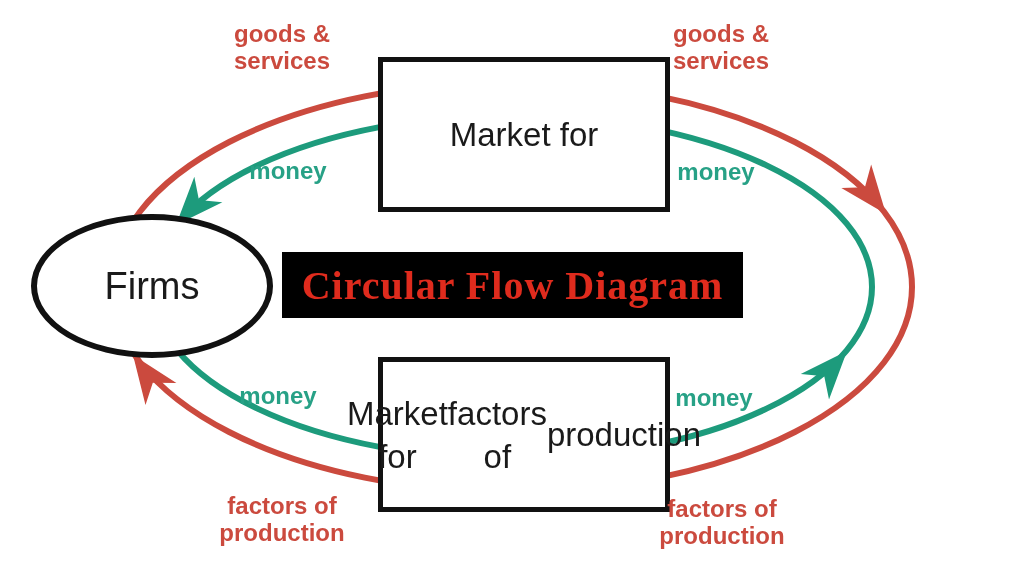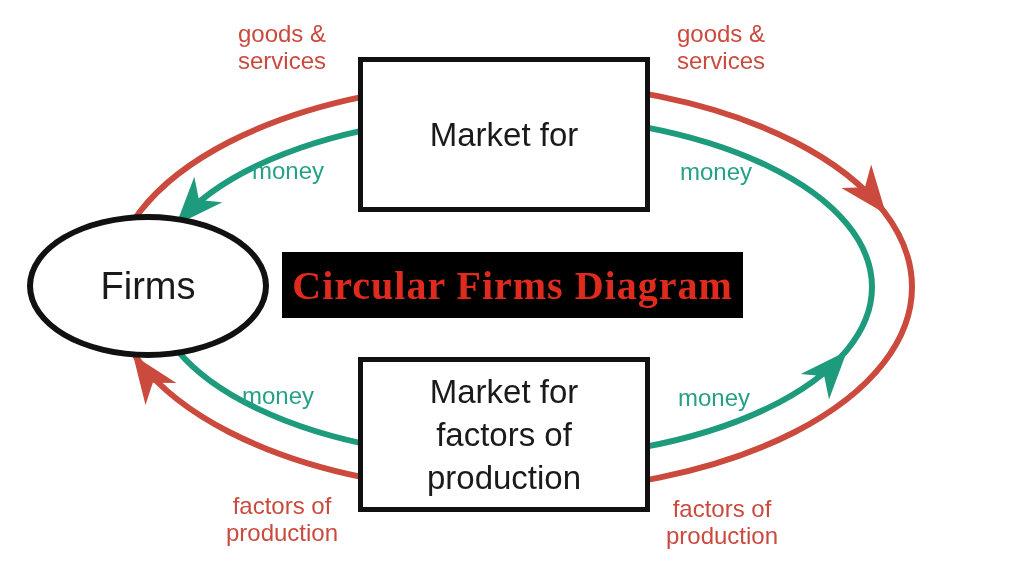--- a/index.html
+++ b/index.html
@@ -2,32 +2,32 @@
 <html lang="en"><head>
 <meta charset="utf-8">
 <style>
   html,body{margin:0;padding:0;}
   .stage{
     position:relative;width:1024px;height:576px;background:#ffffff;
     font-family:"Liberation Sans", sans-serif;overflow:hidden;
   }
   .flow-svg{position:absolute;left:0;top:0;z-index:0;}
   .node{position:absolute;z-index:1;background:#ffffff;box-sizing:border-box;
-    display:flex;flex-direction:column;align-items:center;justify-content:center;
-    color:#1a1a1a;}
+    display:flex;flex-direction:row;align-items:center;justify-content:center;
+    color:#1a1a1a;margin-left:20px;}
   .market-box{border:5px solid #111111;width:292px;}
   .market-box .market-line{display:block;font-size:33px;line-height:44px;text-align:center;}
   .oval{border:6px solid #111111;border-radius:50%;}
   .oval .oval-label{font-size:36px;}
   .title-banner{
     position:absolute;z-index:1;left:282px;top:252px;width:461px;height:66px;
     display:flex;align-items:center;justify-content:center;
     font-family:"Liberation Serif", serif;font-weight:bold;font-size:40px;letter-spacing:1px;
   }
-  .flow-label{position:absolute;z-index:2;text-align:center;font-weight:normal;
+  .flow-label{position:absolute;z-index:2;text-align:center;font-weight:bold;
     font-size:24px;line-height:27px;}
   .flow-label span{display:block;}
 </style>
 </head>
 <body>
 
 <div class="stage">
 
   <svg class="flow-svg" width="1024" height="576" viewBox="0 0 1024 576">
     <ellipse cx="512" cy="287" rx="400" ry="205" fill="none" stroke-width="6" stroke="#cb4a3e"></ellipse>
@@ -41,27 +41,27 @@
   <div class="node market-box" style="left:358px;top:57px;height:155px;">
     <span class="market-line">Market for</span>
   </div>
 
   <div class="node market-box" style="left:358px;top:357px;height:155px;">
     <span class="market-line" style="line-height:43px;">Market for</span>
     <span class="market-line" style="line-height:43px;">factors of</span>
     <span class="market-line" style="line-height:43px;">production</span>
   </div>
 
-  <div class="node oval" style="left:27px;top:214px;width:242px;height:144px;">
+  <div class="node oval" style="left:11px;top:214px;width:242px;height:144px;">
     <span class="oval-label" style="font-size:38px;">Firms</span>
   </div>
 
 
   <div class="title-banner" style="color: rgb(223, 43, 29); background-color: rgb(0, 0, 0);">
-    <span>Circular Firms Diagram</span>
+    <span>Circular Flow Diagram</span>
   </div>
 
   <div class="flow-label" style="left: 202px; top: 20px; width: 160px; color: rgb(203, 74, 62);">
     <span>goods &amp;</span>
     <span>services</span>
   </div>
   <div class="flow-label" style="left: 641px; top: 20px; width: 160px; color: rgb(203, 74, 62);">
     <span>goods &amp;</span>
     <span>services</span>
   </div>

